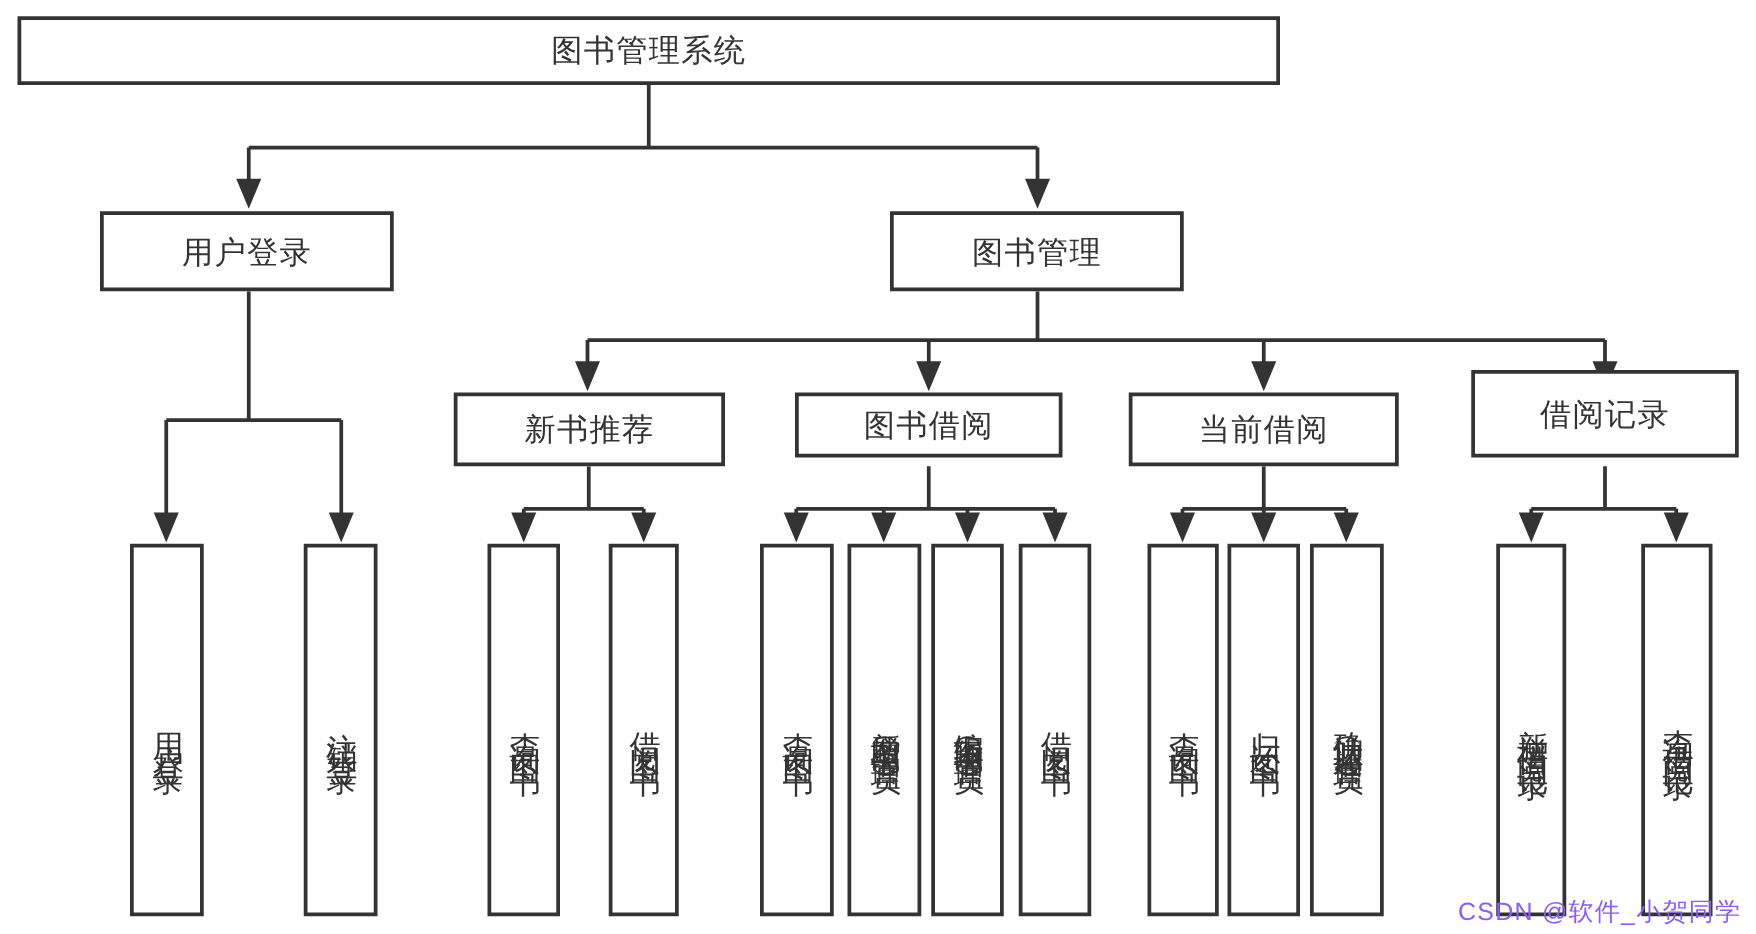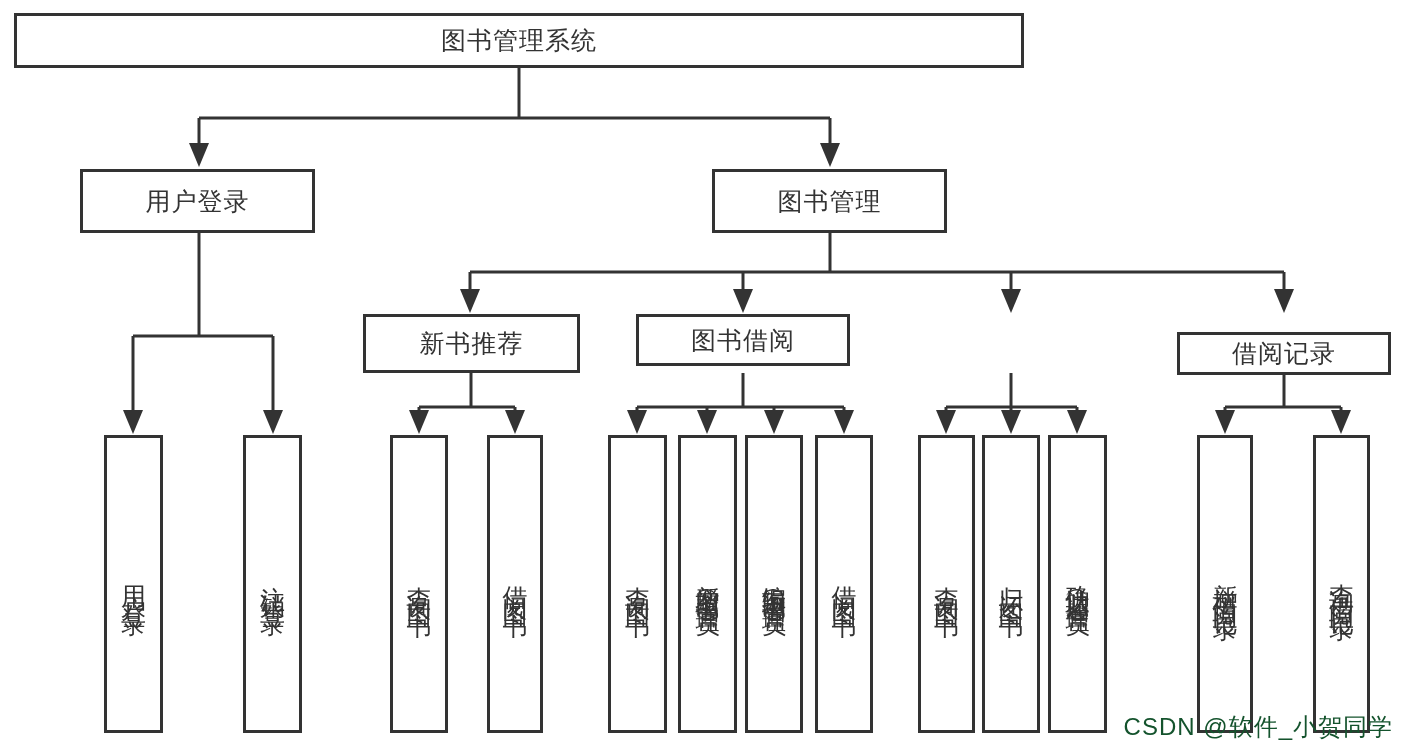--- a/index.html
+++ b/index.html
@@ -15,21 +15,21 @@
     white-space:nowrap;z-index:1;letter-spacing:1px;
   }
   .leaf span{
     writing-mode:vertical-rl;text-orientation:mixed;line-height:1;
     letter-spacing:9px;
   }
   .leaf span.ls6{letter-spacing:7px;}
   .leaf span.ls9{letter-spacing:4px;font-size:24px;}
   .watermark{
     position:absolute;right:12px;bottom:4px;z-index:3;
-    font-size:24px;color:#14532d;letter-spacing:1px;
+    font-size:20px;color:#8b5cf6;letter-spacing:1px;
   }
 </style>
 </head>
 <body>
 
 <div class="canvas">
 
   <svg class="wires" width="1405" height="747" viewBox="0 0 1405 747">
     <g stroke="#333333" stroke-width="3" fill="none">
 
@@ -106,21 +106,24 @@
   <div class="box" style="left:363px;top:314px;width:217px;height:59px">
     <span>新书推荐</span>
   </div>
 
   <div class="box" style="left:712px;top:169px;width:235px;height:64px">
     <span>图书管理</span>
   </div>
   <div class="box" style="left:636px;top:314px;width:214px;height:52px">
     <span>图书借阅</span>
   </div>
-  <div class="box" style="left:1177px;top:332px;width:214px;height:43px">
+  <div class="box" style="left:903px;top:314px;width:216px;height:59px">
+    <span>当前借阅</span>
+  </div>
+  <div class="box" style="left:1177px;top:296px;width:214px;height:70px">
     <span>借阅记录</span>
   </div>
 
   <div class="box leaf" style="left:104px;top:435px;width:59px;height:298px">
     <span>用户登录</span>
   </div>
   <div class="box leaf" style="left:243px;top:435px;width:59px;height:298px">
     <span>注销登录</span>
   </div>
 

